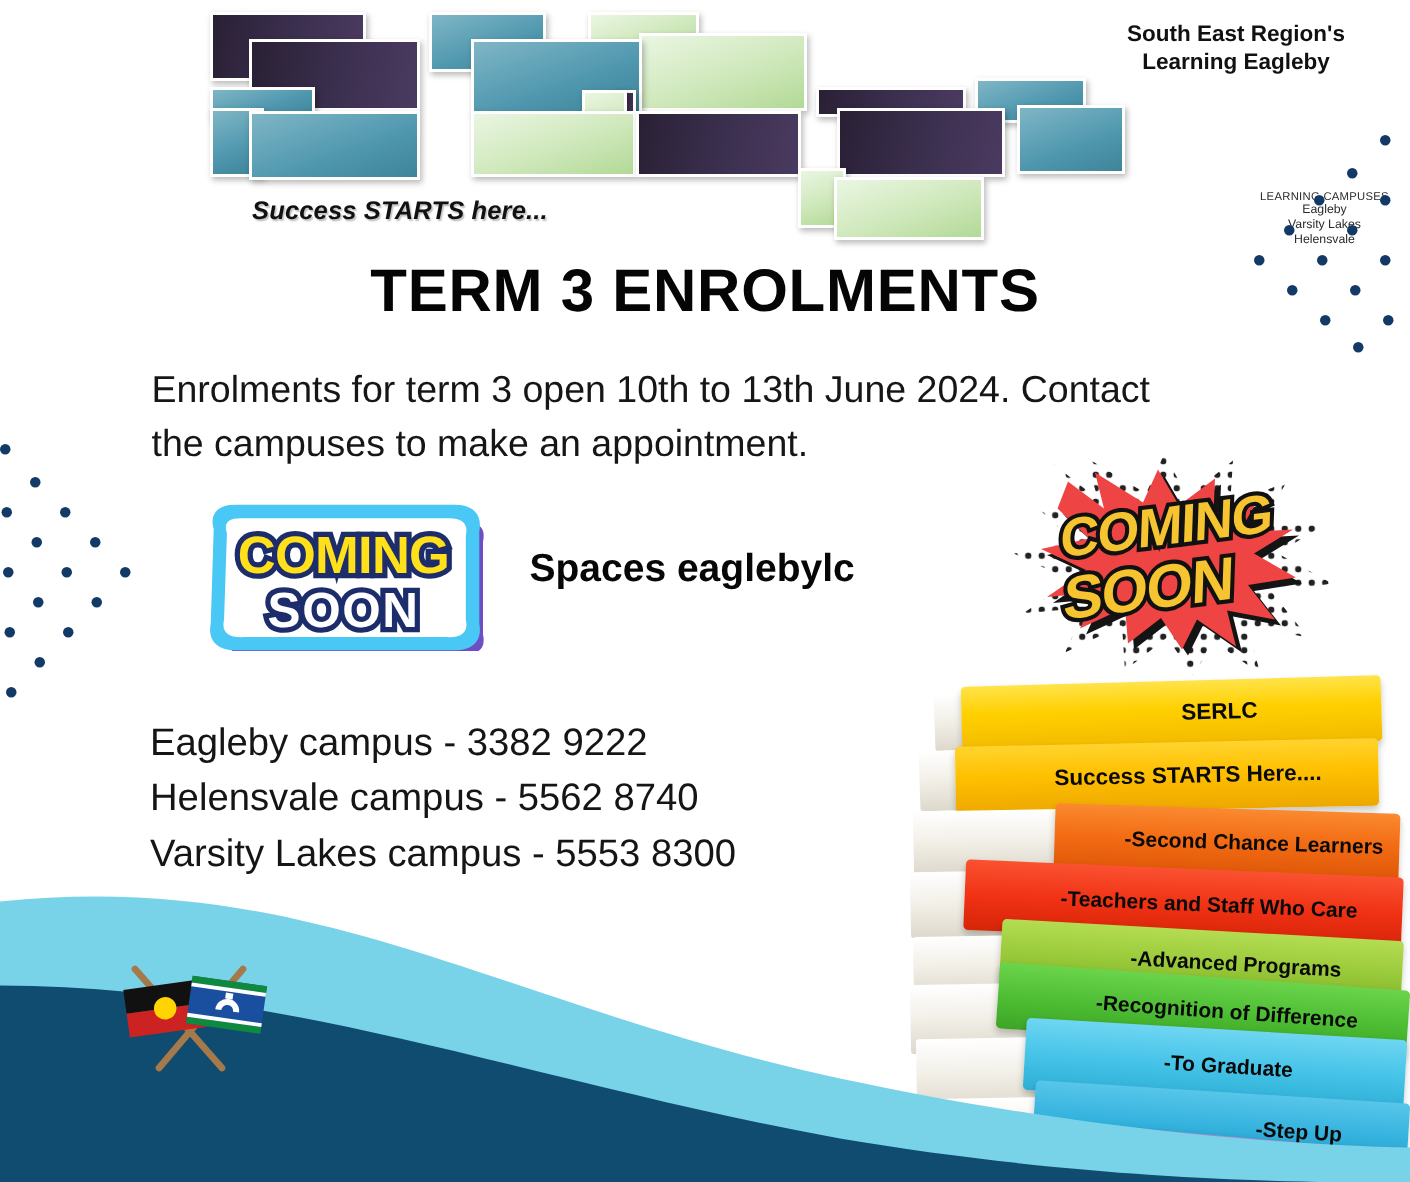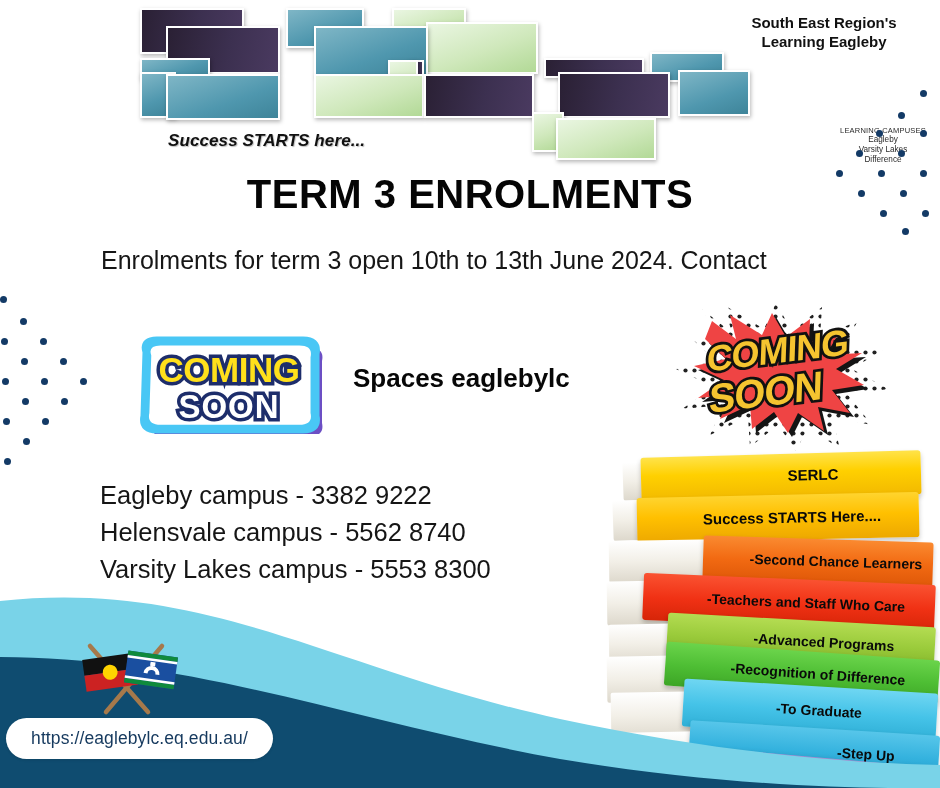--- a/index.html
+++ b/index.html
@@ -133,21 +133,21 @@
 
     <div class="logo-title">
       <span>South East Region's</span><br>
       <span>Learning Eagleby</span>
     </div>
 
     <div class="campus-block">
       <div class="ch">LEARNING CAMPUSES</div>
       <div class="cn">Eagleby</div>
       <div class="cn">Varsity Lakes</div>
-      <div class="cn">Difference</div>
+      <div class="cn">Helensvale</div>
     </div>
   </div>
 
   <div class="success-tag">Success STARTS here...</div>
 
   <div class="dots dots-right">
     <div class="dot" style="left:84px; top:2px;"></div>
     <div class="dot" style="left:62px; top:24px;"></div>
     <div class="dot" style="left:40px; top:42px;"></div>
     <div class="dot" style="left:84px; top:42px;"></div>
@@ -178,20 +178,21 @@
     <div class="dot" style="left:3px;  top:122px;"></div>
     <div class="dot" style="left:42px; top:122px;"></div>
     <div class="dot" style="left:23px; top:142px;"></div>
     <div class="dot" style="left:4px;  top:162px;"></div>
   </div>
 
   <div class="main-title">TERM 3 ENROLMENTS</div>
 
   <div class="intro">
     <div>Enrolments for term 3 open 10th to 13th June 2024.  Contact</div>
+    <div>the campuses to make an appointment.</div>
   </div>
 
   <div class="sticker">
     <svg viewBox="0 0 193 98" xmlns="http://www.w3.org/2000/svg">
       <defs>
         <path id="blobA" d="M14 16 Q10 4 26 5 L168 5 Q185 4 182 18 L182 80 Q185 94 168 93 L26 93 Q9 94 12 80 Z"></path>
       </defs>
 
       <use href="#blobA" x="7" y="7" fill="#6C4FC4"></use>
 
@@ -338,15 +339,14 @@
         <rect x="54" y="22" width="50" height="4.5" fill="#0F8A3C"></rect>
         <rect x="54" y="49.5" width="50" height="4.5" fill="#0F8A3C"></rect>
         <rect x="54" y="26.5" width="50" height="2.6" fill="#ffffff"></rect>
         <rect x="54" y="46.9" width="50" height="2.6" fill="#ffffff"></rect>
         <path d="M72 42 A8 8 0 0 1 88 42 L84 42 A4 4 0 0 0 76 42 Z" fill="#ffffff"></path>
         <rect x="77.5" y="30" width="5" height="4" fill="#ffffff"></rect>
       </g>
     </svg>
   </div>
 
-  <div class="url-pill">https://eaglebylc.eq.edu.au/</div>
 
 </div>
 
 </body></html>

